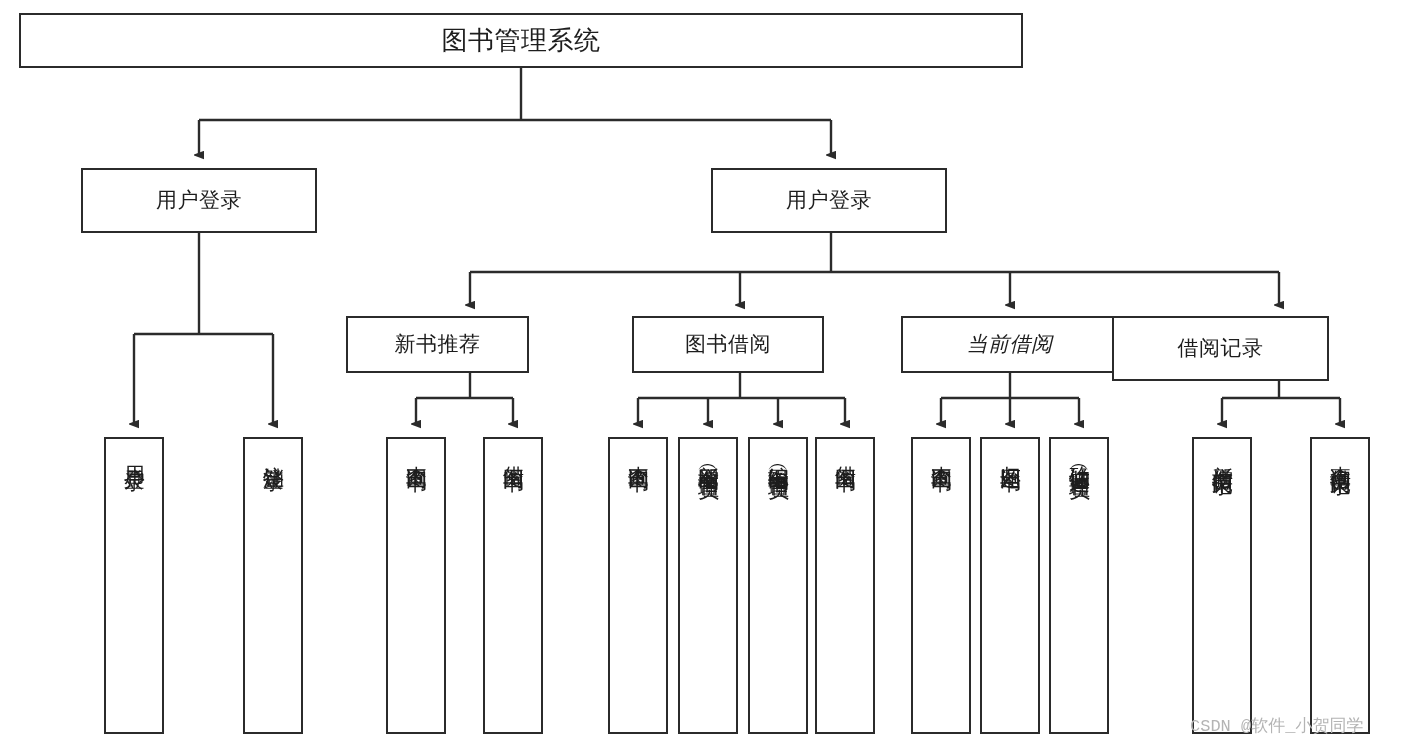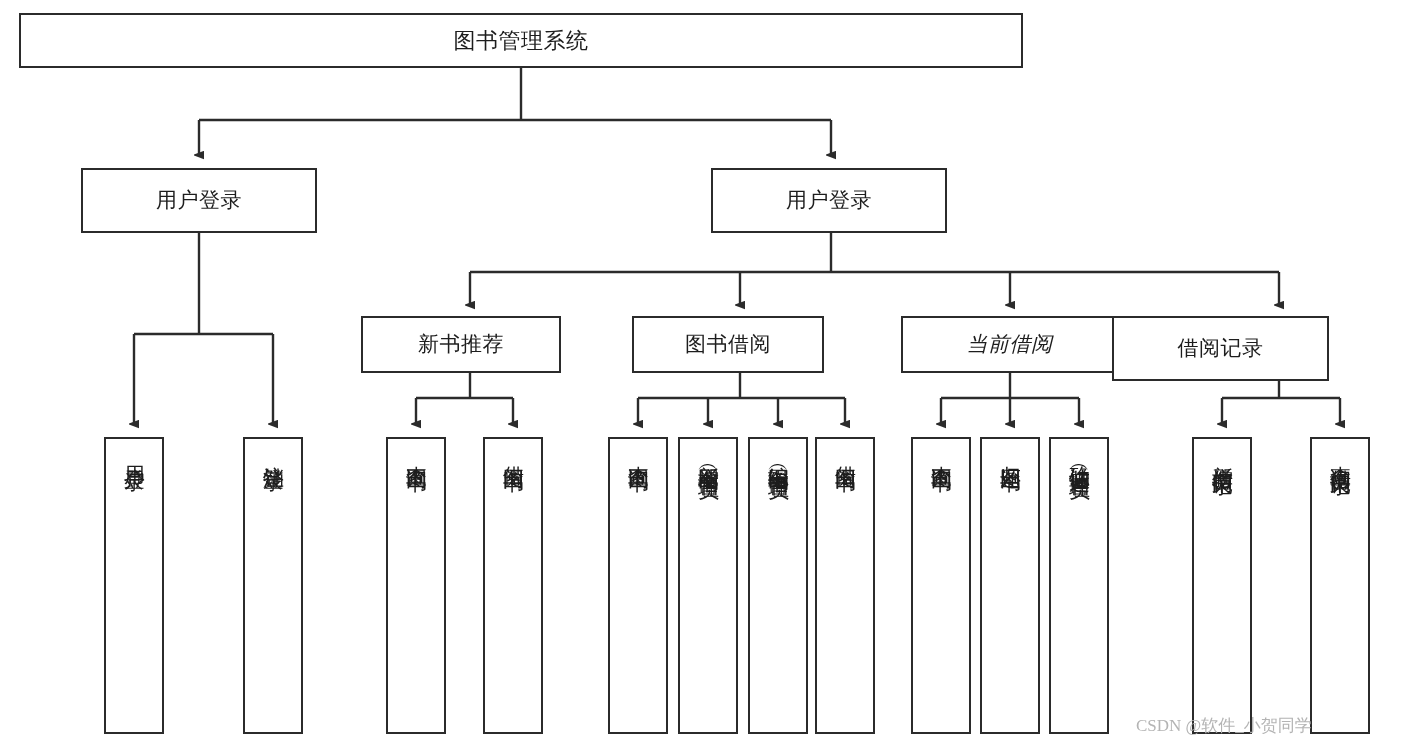--- a/index.html
+++ b/index.html
@@ -42,44 +42,44 @@
     text-align: center;
     line-height: 1.18;
     letter-spacing: 0.5px;
     white-space: nowrap;
   }
   
   .node.horizontal .node-label {
     font-size: 21px;
   }
   .node.root .node-label {
-    font-size: 22px;
+    font-size: 26px;
   }
   
   .node.vertical {
     align-items: flex-start;
     padding-top: 10px;
   }
   .node.vertical .node-label {
     writing-mode: vertical-rl;
     text-orientation: upright;
     font-size: 21px;
     line-height: 1.0;
     letter-spacing: 2px;
     white-space: nowrap;
   }
   .watermark {
     position: absolute;
-    left: 1136px;
+    left: 1190px;
     top: 714px;
     font-size: 17px;
     color: #b4b4b4;
     white-space: nowrap;
     z-index: 5;
-    font-family: Liberation Serif, serif;
+    font-family: Liberation Mono, monospace;
   }
 </style>
 </head>
 <body>
 
 <div id="diagram-root">
 
   <svg id="edge-layer" viewBox="0 0 1405 747" width="1405" height="747" xmlns="http://www.w3.org/2000/svg">
     <defs>
       <marker id="arrow" markerWidth="10" markerHeight="10" refX="4.2" refY="5" orient="auto" markerUnits="userSpaceOnUse">
@@ -138,21 +138,21 @@
   </div>
 
   <div class="node horizontal" style="left:81px; top:168px; width:236px; height:65px;">
     <span class="node-label">用户登录</span>
   </div>
 
   <div class="node horizontal" style="left:711px; top:168px; width:236px; height:65px;">
     <span class="node-label">用户登录</span>
   </div>
 
-  <div class="node horizontal" style="left:361px; top:316px; width:200px; height:57px;">
+  <div class="node horizontal" style="left:346px; top:316px; width:183px; height:57px;">
     <span class="node-label">新书推荐</span>
   </div>
 
   <div class="node horizontal" style="left:632px; top:316px; width:192px; height:57px;">
     <span class="node-label">图书借阅</span>
   </div>
 
   <div class="node horizontal" style="left:901px; top:316px; width:217px; height:57px;font-style:italic;">
     <span class="node-label">当前借阅</span>
   </div>

